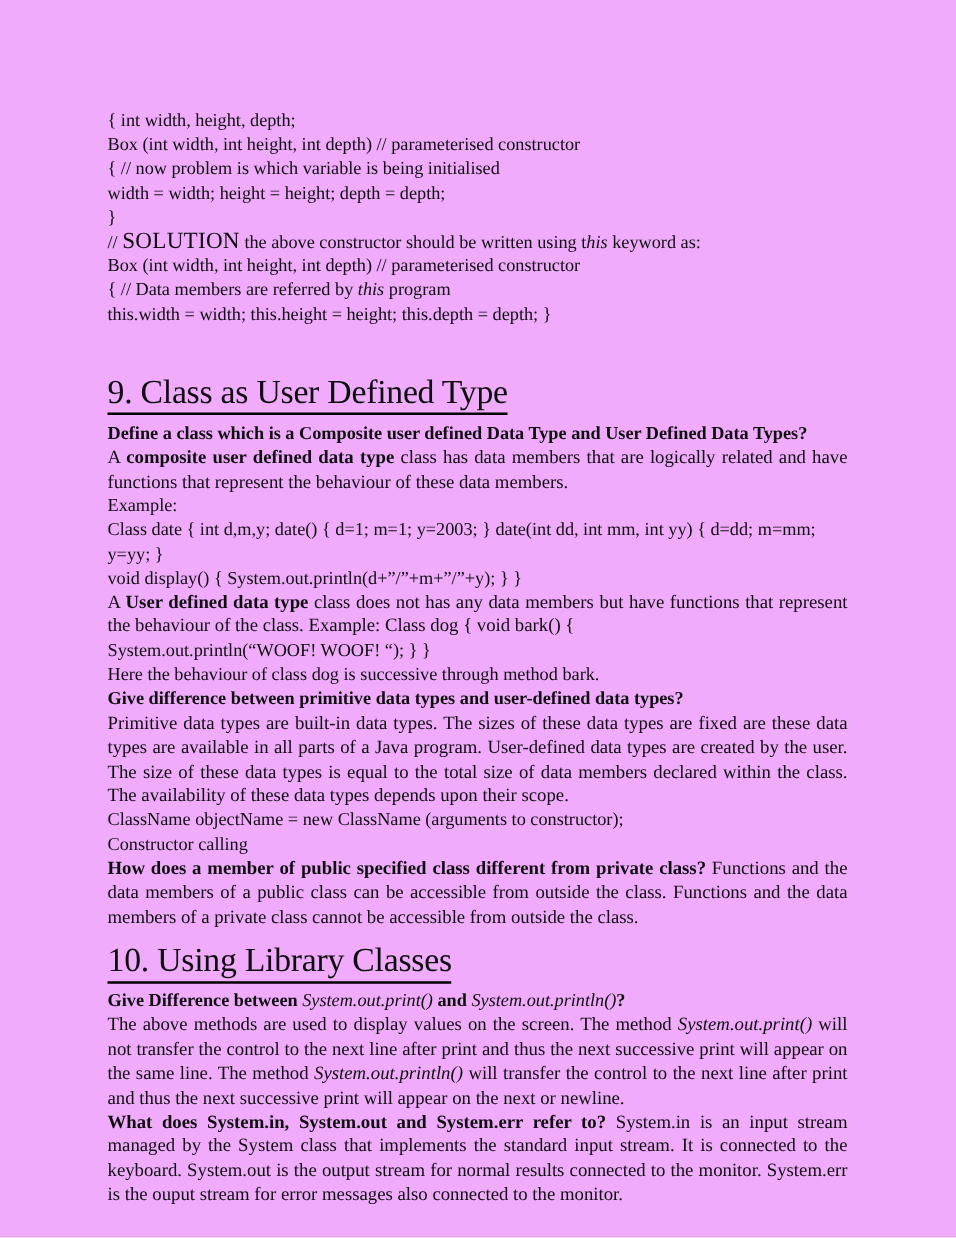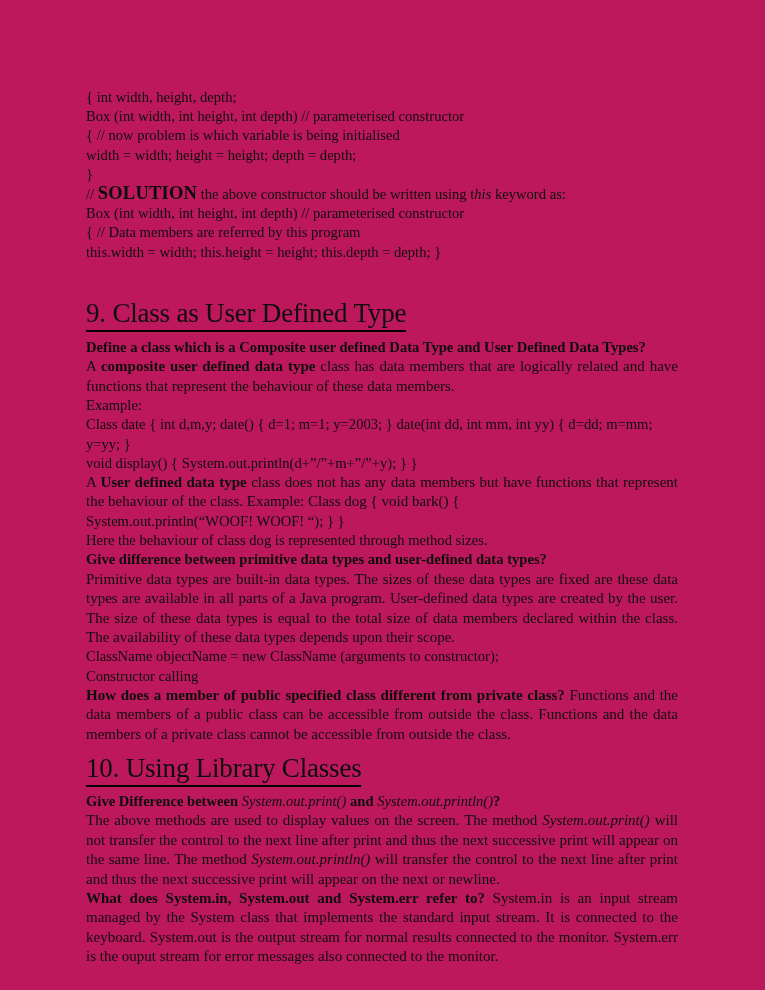--- a/index.html
+++ b/index.html
@@ -12,21 +12,21 @@
     width: 765px;
     height: 990px;
     font-family: "Liberation Serif", "DejaVu Serif", serif;
     color: #0d0d0d;
     -webkit-font-smoothing: antialiased;
   }
   .page {
     position: relative;
     width: 765px;
     height: 990px;
-    background: #be185d;
+    background: #f0abfc;
     box-sizing: border-box;
     overflow: hidden;
   }
   .content {
     position: absolute;
     left: 86px;
     top: 88px;
     width: 592px;
   }
 
@@ -44,25 +44,25 @@
     text-justify: inter-word;
     margin: 0;
   }
   .para-left {
     font-size: 14.6px;
     line-height: 19.4px;
     text-align: left;
     margin: 0;
   }
   b, .b { font-weight: bold; }
-  i, .i { }
+  i, .i { font-style: italic; }
   .bi { font-weight: normal; font-style: italic; }
 
   .solution-word {
-    font-weight: bold;
+    font-weight: normal;
     font-size: 18.5px;
     letter-spacing: 0.2px;
   }
 
   
   .section-heading {
     font-weight: normal;
     font-size: 27px;
     line-height: 31px;
     letter-spacing: -0.2px;
@@ -117,21 +117,21 @@
 
     <p class="para-left">Example:</p>
 
     <div class="line">Class date { int d,m,y; date() { d=1; m=1; y=2003; } date(int dd, int mm, int yy) { d=dd; m=mm;</div>
     <div class="line">y=yy; }</div>
     <div class="line">void display() { System.out.println(d+”/”+m+”/”+y); } }</div>
 
     <p class="para"><span>A </span><b>User defined data type</b><span> class does not has any data members but have functions that represent the behaviour of the class. Example: Class dog { void bark() {</span></p>
 
     <div class="line">System.out.println(“WOOF! WOOF! “); } }</div>
-    <div class="line">Here the behaviour of class dog is represented through method sizes.</div>
+    <div class="line">Here the behaviour of class dog is successive through method bark.</div>
 
     <p class="para-left"><b>Give difference between primitive data types and user-defined data types?</b></p>
 
     <p class="para">Primitive data types are built-in data types. The sizes of these data types are fixed are these data types are available in all parts of a Java program. User-defined data types are created by the user. The size of these data types is equal to the total size of data members declared within the class. The availability of these data types depends upon their scope.</p>
 
 
     <div class="line">ClassName objectName = new ClassName (arguments to constructor);</div>
     <div class="line">Constructor calling</div>
 
     <p class="para"><b>How does a member of public specified class different from private class?</b><span> Functions and the data members of a public class can be accessible from outside the class. Functions and the data members of a private class cannot be accessible from outside the class.</span></p>

